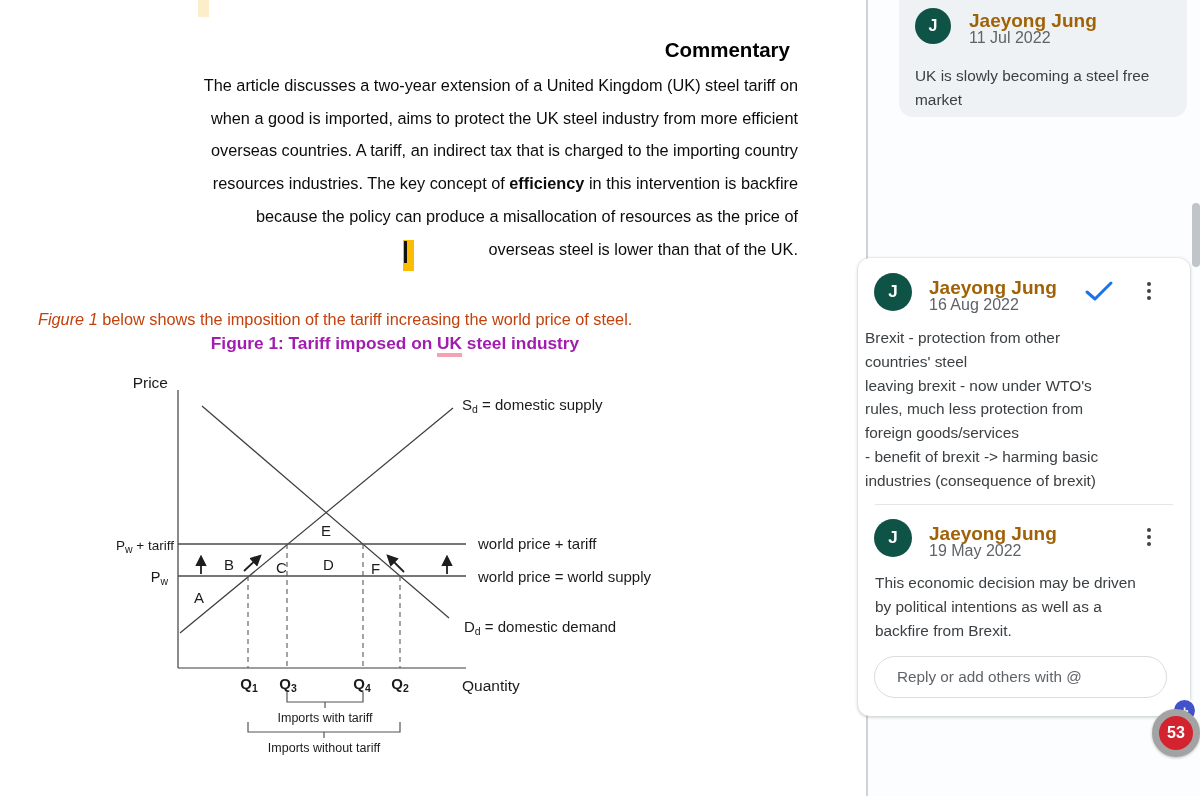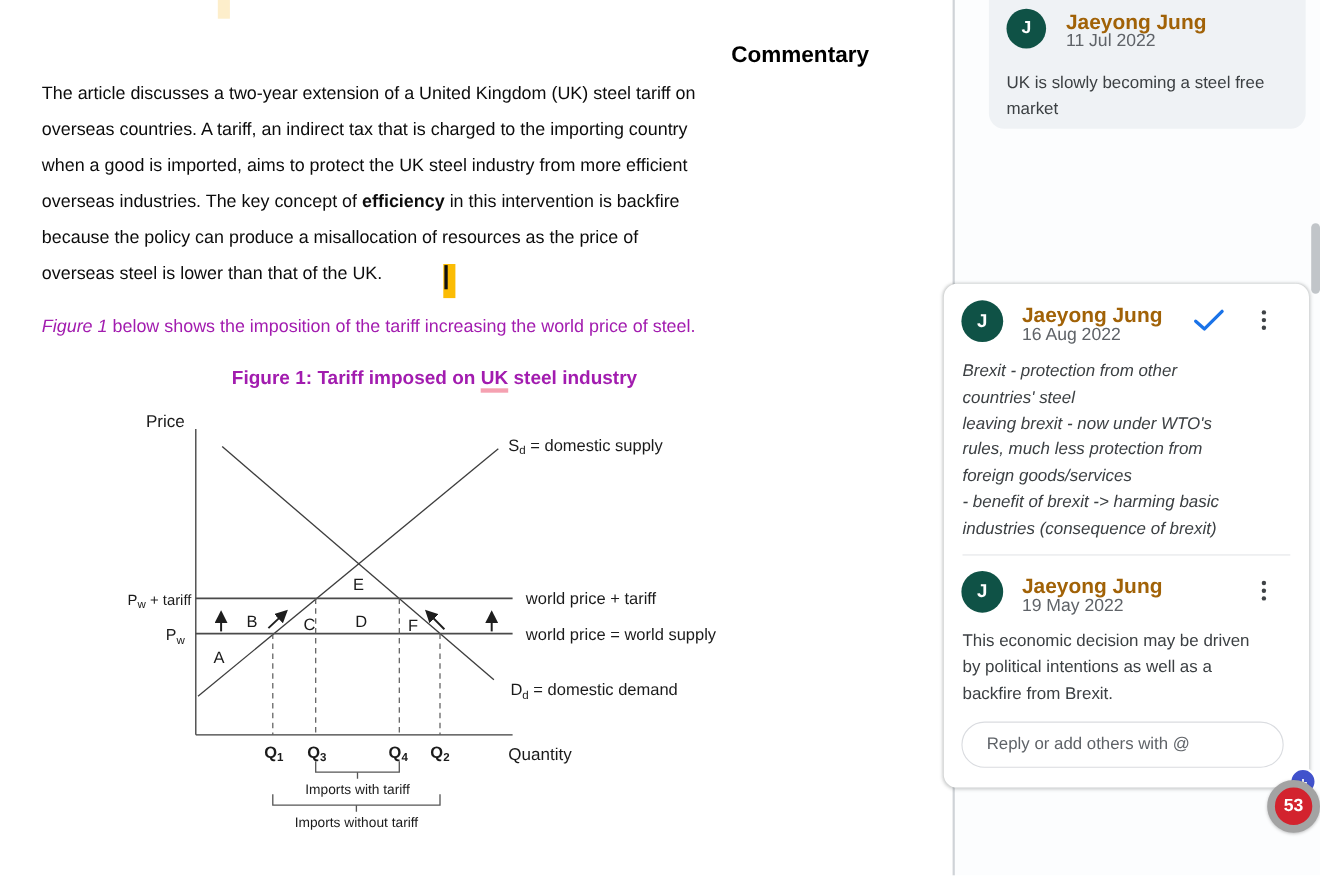--- a/index.html
+++ b/index.html
@@ -3,28 +3,28 @@
 <meta charset="utf-8">
 <style>
   html,body{margin:0;padding:0;}
   body{font-family:"Liberation Sans","DejaVu Sans",sans-serif;background:#fff;}
   #stage{position:relative;width:1200px;height:796px;overflow:hidden;background:#fff;}
 
   
   .doc{position:absolute;left:0;top:0;width:868px;height:796px;background:#fff;color:#111;}
   .hl-fragment{position:absolute;left:198px;top:0;width:11px;height:17px;background:#fdeecb;}
   .doc-title{position:absolute;left:0;top:38px;width:790px;text-align:right;font-size:20.5px;font-weight:bold;color:#000;}
-  .para{position:absolute;left:38px;top:69px;width:760px;font-size:16.3px;line-height:32.7px;color:#0c0c0c;}
+  .para{position:absolute;left:38px;top:69px;width:760px;font-size:16.3px;line-height:32.7px;color:#0c0c0c;text-align:right;}
   .para .line{white-space:nowrap;}
   .seg-b{font-weight:bold;}
   .seg-i{font-style:italic;}
   .seg-u{border-bottom:4px solid #f5a1b1;padding-bottom:0px;}
   .cursor-block{position:absolute;left:403px;top:240px;width:11px;height:31px;background:#fbbc04;}
   .cursor-block .caret{position:absolute;left:1px;top:1px;width:3px;height:22px;background:#111;}
-  .fig-intro{position:absolute;left:38px;top:288px;font-size:16.3px;color:#a21caf;white-space:nowrap;}
+  .fig-intro{position:absolute;left:38px;top:310px;font-size:16.3px;color:#c2410c;white-space:nowrap;}
   .fig-title{position:absolute;left:0;top:333px;width:790px;text-align:center;font-size:17.3px;font-weight:bold;color:#a21caf;}
 
   .diagram-svg{position:absolute;left:110px;top:370px;}
   .diagram-svg text{fill:#1b1b1b;font-family:"Liberation Sans","DejaVu Sans",sans-serif;}
   .dline{stroke:#3d3d3d;stroke-width:1.2;fill:none;}
   .plines{stroke:#4a4a4a;stroke-width:1.5;fill:none;}
   .dash{stroke:#5a5a5a;stroke-width:1.1;fill:none;stroke-dasharray:5 4;}
   .arrow{stroke:#1e1e1e;stroke-width:1.8;fill:none;}
   .bracket{stroke:#555;stroke-width:1.2;fill:none;}
   .sub{font-size:10.5px;}
@@ -62,23 +62,23 @@
 
 <div id="stage">
 
   <div class="doc">
     <div class="hl-fragment"></div>
 
     <div class="doc-title">Commentary</div>
 
     <div class="para">
       <div class="line"><span>The article discusses a two-year extension of a United Kingdom (UK) steel tariff on</span></div>
+      <div class="line"><span>when a good is imported, aims to protect the UK steel industry from more efficient</span></div>
       <div class="line"><span>overseas countries. A tariff, an indirect tax that is charged to the importing country</span></div>
-      <div class="line"><span>when a good is imported, aims to protect the UK steel industry from more efficient</span></div>
-      <div class="line"><span>overseas industries. The key concept of </span><span class="seg-b">efficiency</span><span> in this intervention is backfire</span></div>
+      <div class="line"><span>resources industries. The key concept of </span><span class="seg-b">efficiency</span><span> in this intervention is backfire</span></div>
       <div class="line"><span>because the policy can produce a misallocation of resources as the price of</span></div>
       <div class="line"><span>overseas steel is lower than that of the UK.</span></div>
     </div>
 
     <div class="cursor-block">
         <span class="caret"></span>
       </div>
 
     <div class="fig-intro"><span class="seg-i">Figure 1</span><span> below shows the imposition of the tariff increasing the world price of steel.</span></div>
     <div class="fig-title"><span>Figure 1: Tariff imposed on </span><span class="seg-u">UK</span><span> steel industry</span></div>
@@ -159,21 +159,21 @@
     <div class="c-name" style="left:71px;top:19px;">Jaeyong Jung</div>
     <div class="c-date" style="left:71px;top:38px;">16 Aug 2022</div>
     <svg class="check-icon" style="left:226px;top:22px;" viewBox="0 0 30 22">
       <path d="M3,12 L11,19 L27,3" fill="none" stroke="#1a73e8" stroke-width="3" stroke-linecap="round" stroke-linejoin="round"></path>
     </svg>
     <div class="dots" style="left:283px;top:22px;">
         <i></i>
         <i></i>
         <i></i>
       </div>
-    <div class="c-text" style="left:17px;top:68px;width:300px;font-style:italic;">Brexit - protection from other
+    <div class="c-text" style="left:7px;top:68px;width:300px;">Brexit - protection from other
 countries' steel
 leaving brexit - now under WTO's
 rules, much less protection from
 foreign goods/services
 - benefit of brexit -&gt; harming basic
 industries (consequence of brexit)</div>
 
     <div class="divider" style="left:17px;top:246px;width:298px;"></div>
 
     <div class="avatar" style="left:16px;top:261px;width:38px;height:38px;font-size:17px;">J</div>

